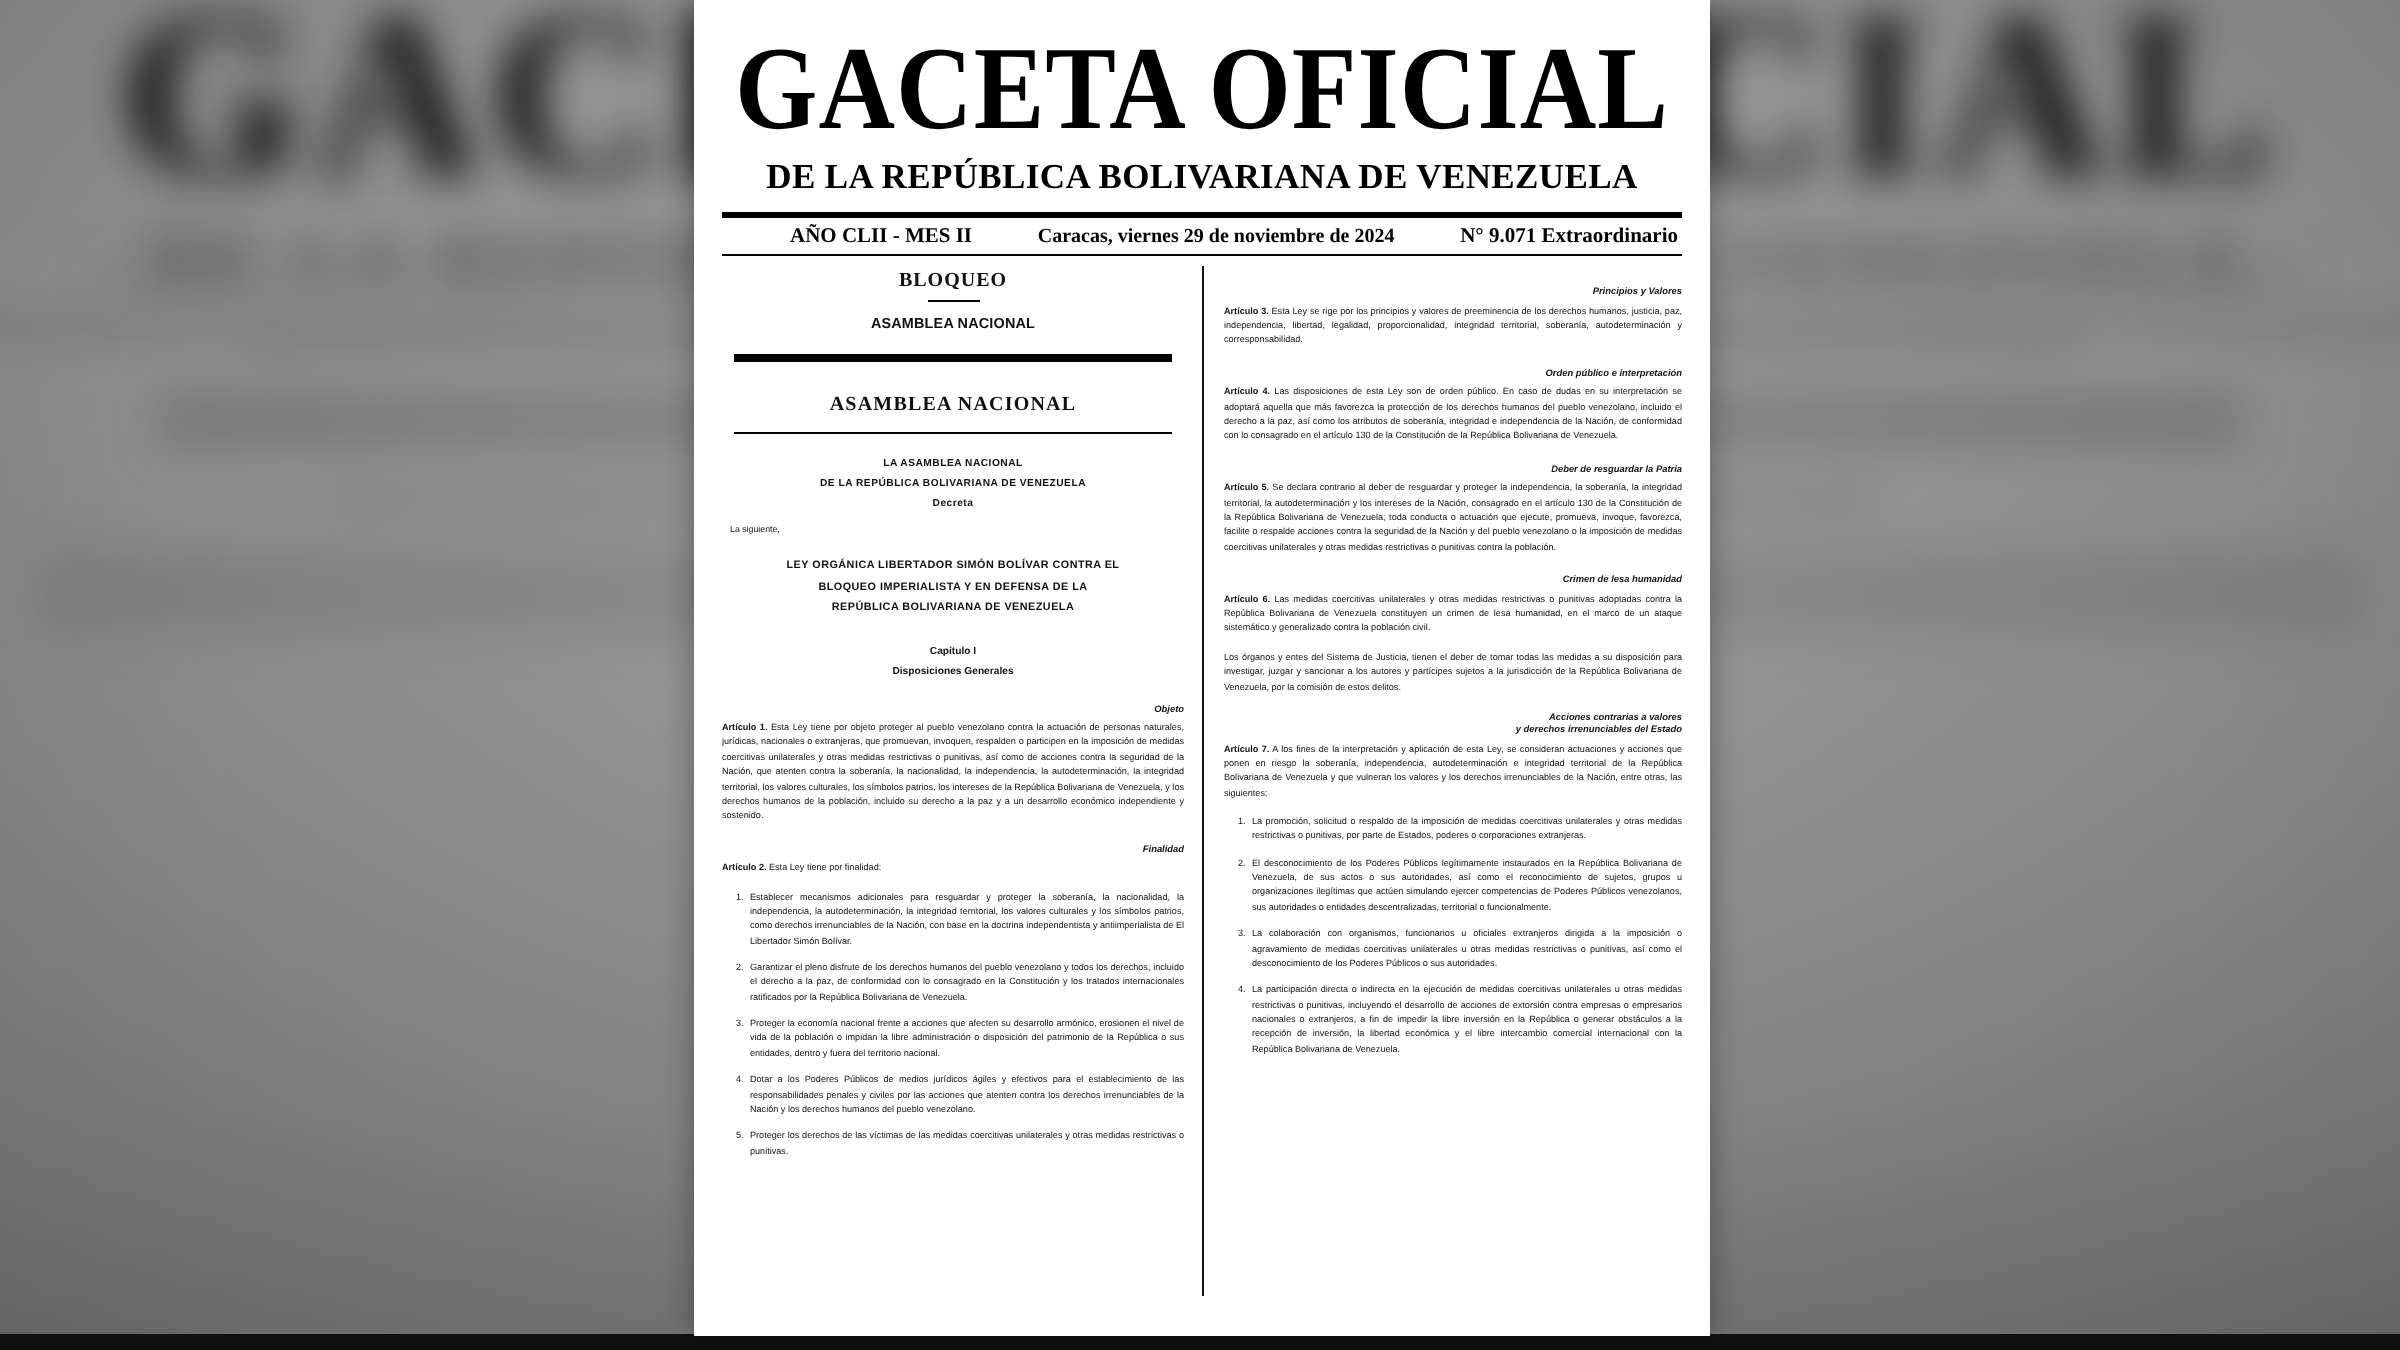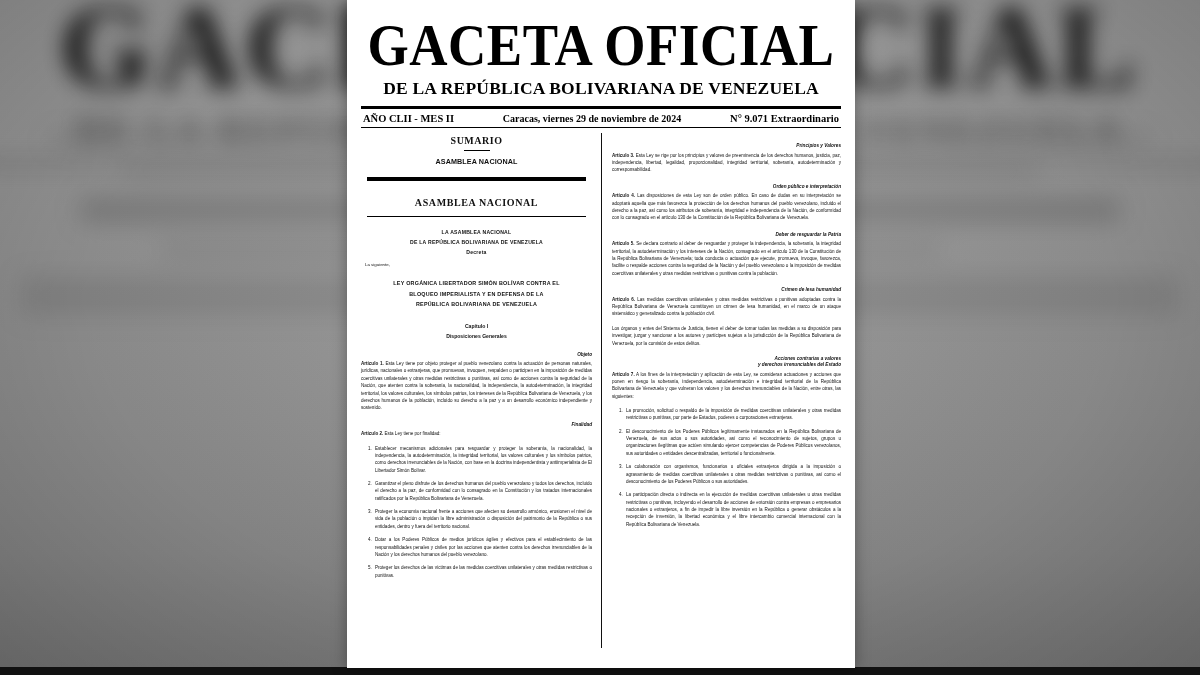--- a/index.html
+++ b/index.html
@@ -121,20 +121,21 @@
   .issue-line {
     display: flex;
     justify-content: space-between;
     align-items: center;
     font-family: "Liberation Serif", serif;
     font-weight: bold;
     font-size: 10.5px;
     color: #000;
     padding: 4px 2px 3px 2px;
     white-space: nowrap;
+    margin-left: 32px;
   }
   .issue-line .mid { font-size: 10px; }
   .rule-thin { border-top: 1.4px solid #000; }
 
   
   .cols {
     display: flex;
     margin-top: 5px;
     height: 515px;
   }
@@ -239,21 +240,21 @@
       <span>AÑO CLII  -  MES II</span>
       <span class="mid">Caracas, viernes 29 de noviembre de 2024</span>
       <span>N° 9.071 Extraordinario</span>
     </div>
     <div class="rule-thin"></div>
 
     <div class="cols">
 
       <div class="col left">
 
-        <div class="sumario-title">SUMARIO</div>
+        <div class="sumario-title">BLOQUEO</div>
         <div class="sumario-uline"></div>
         <div class="sumario-org">ASAMBLEA NACIONAL</div>
         <div class="sumario-rules"></div>
 
         <div class="an-head">ASAMBLEA NACIONAL</div>
         <div class="an-rule"></div>
 
         <div class="decree-block">
           <div class="l">LA ASAMBLEA NACIONAL</div>
           <div class="l">DE LA REPÚBLICA BOLIVARIANA DE VENEZUELA</div>

